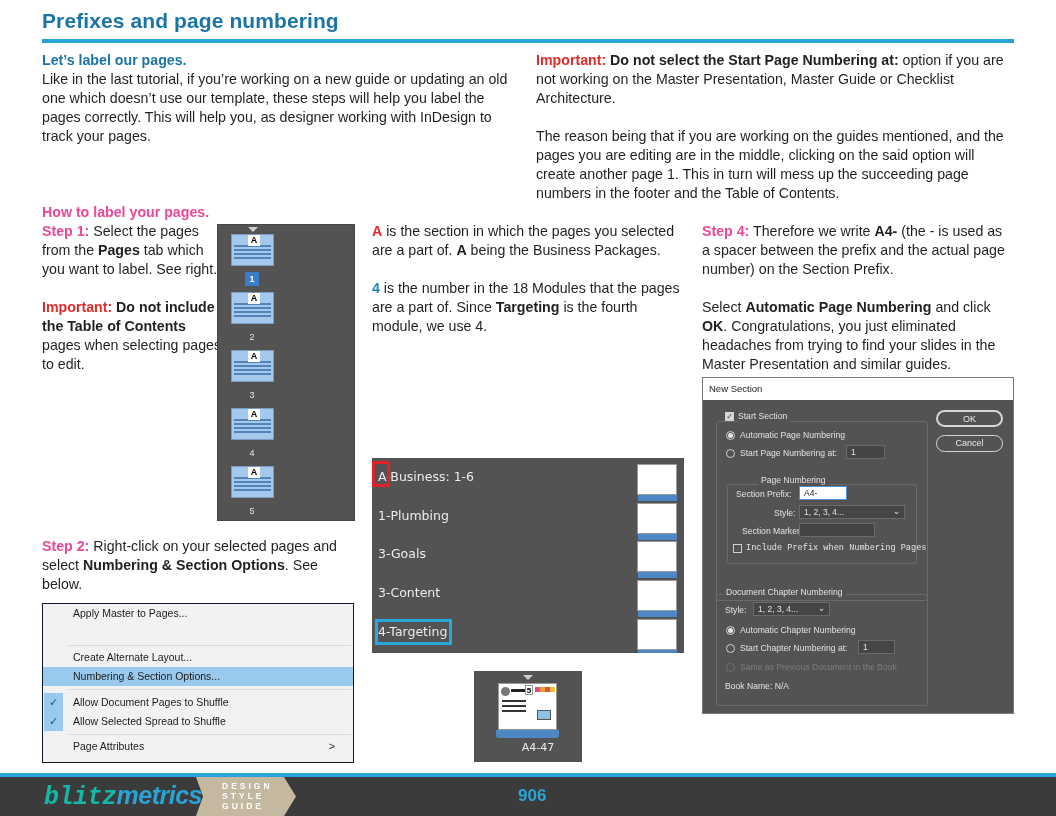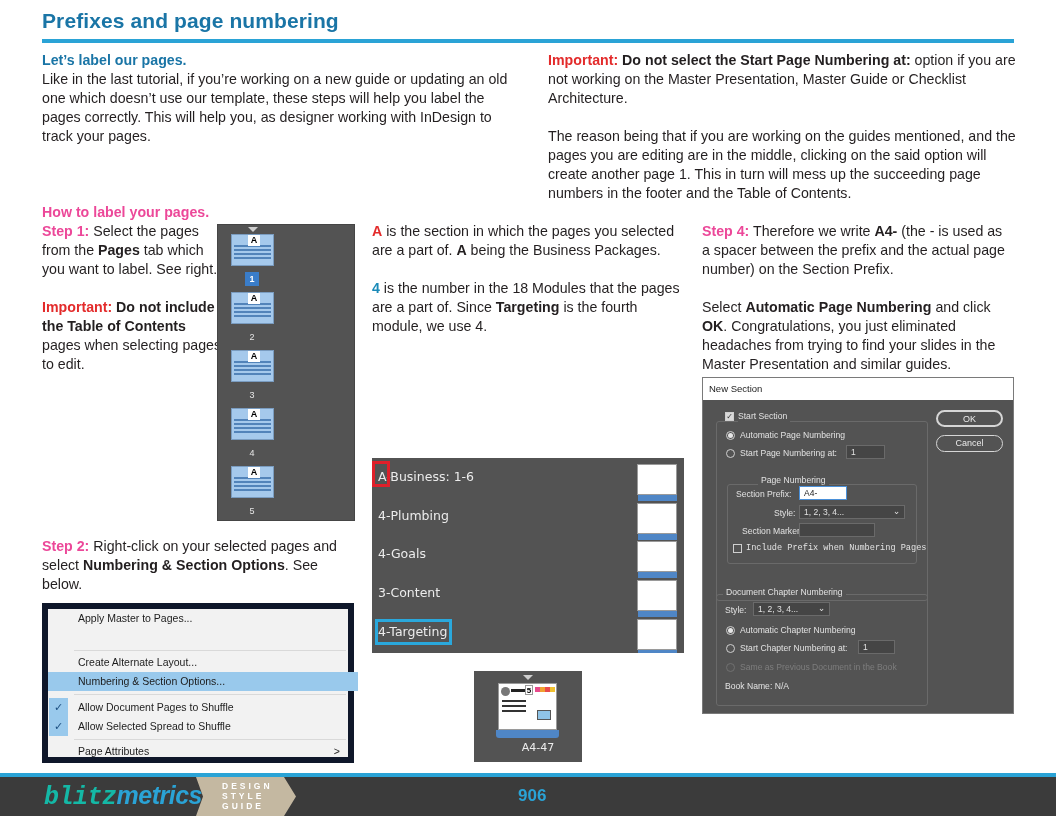--- a/index.html
+++ b/index.html
@@ -20,21 +20,21 @@
   .pages-panel { left: 217px; top: 224px; width: 138px; height: 297px; background: #535353; border: 1px solid #454545; }
   .pg-thumb { position: absolute; left: 13px; width: 43px; height: 32px; background: #a5c9ec; border: 1px solid #7a9cc0; }
   .pg-thumb .lines { position: absolute; left: 2px; right: 2px; top: 10px; height: 14px;
     background: repeating-linear-gradient(to bottom, #3d72ad 0 2px, transparent 2px 4px); opacity: .8; }
   .pg-thumb .a { position: absolute; left: 16px; top: 0; width: 12px; height: 11px; background: #fff; font-size: 9px; font-weight: bold; color: #000; text-align: center; line-height: 11px; }
   .pg-num { position: absolute; left: 27px; width: 14px; height: 14px; font-size: 9px; color: #e6e6e6; text-align: center; line-height: 14px; }
   .pg-num.sel { background: #3a7dc9; color: #fff; font-weight: bold; }
   .pg-tri { position: absolute; left: 30px; top: 2px; width: 0; height: 0; border-left: 5px solid transparent; border-right: 5px solid transparent; border-top: 5px solid #cfcfcf; }
 
   
-  .menu { left: 42px; top: 603px; width: 312px; height: 160px; background: #f2f2f2; border: 6px solid #0f172a; }
+  .menu { left: 42px; top: 603px; width: 312px; height: 160px; background: #f2f2f2; border: 1px solid #0f172a; }
   .menu-item { position: absolute; left: 0; width: 310px; height: 19px; font-size: 10.5px; line-height: 19px; color: #1c1c1c; }
   .menu-item .lbl { position: absolute; left: 30px; }
   .menu-item .sc { position: absolute; right: 18px; }
   .menu-item.hl { background: #99c9ec; }
   .menu-sep { position: absolute; left: 26px; right: 2px; height: 1px; background: #d9d9d9; }
   .chk { position: absolute; left: 1px; width: 19px; height: 19px; background: #99c9ec; color: #1c4f80; font-size: 11px; text-align: center; line-height: 19px; }
 
   
   .sections { left: 372px; top: 458px; width: 312px; height: 195px; background: #535353; }
   .sec-row { position: absolute; left: 6px; font-size: 12.5px; color: #ececec; font-family: "DejaVu Sans", sans-serif; line-height: 20px; }
@@ -80,21 +80,21 @@
 <body>
 
 <div class="abs title">Prefixes and page numbering</div>
 <div class="abs title-rule"></div>
 
 <div class="abs txt" style="left:42px; top:51px; width:470px;">
   <div class="blue-head">Let’s label our pages.</div>
   <div>Like in the last tutorial, if you’re working on a new guide or updating an old one which doesn’t use our template, these steps will help you label the pages correctly. This will help you, as designer working with InDesign to track your pages.</div>
 </div>
 
-<div class="abs txt" style="left:536px; top:51px; width:476px;margin-left:12px;">
+<div class="abs txt" style="left:536px; top:51px; width:476px;">
   <div class="para">
     <span class="red">Important:</span>
     <b>Do not select the Start Page Numbering at:</b>
     <span>option if you are not working on the Master Presentation, Master Guide or Checklist Architecture.</span>
   </div>
   <div>The reason being that if you are working on the guides mentioned, and the pages you are editing are in the middle, clicking on the said option will create another page 1. This in turn will mess up the succeeding page numbers in the footer and the Table of Contents.</div>
 </div>
 
 <div class="abs txt" style="left:42px; top:203px; width:180px;">
   <div class="green" style="white-space:nowrap;">How to label your pages.</div>
@@ -183,22 +183,22 @@
   <div>
     <span class="teal">4</span>
     <span>is the number in the 18 Modules that the pages are a part of. Since</span>
     <b>Targeting</b>
     <span>is the fourth module, we use 4.</span>
   </div>
 </div>
 
 <div class="abs sections">
   <div class="sec-row" style="top:9px;">A-Business: 1-6</div>
-  <div class="sec-row" style="top:48px;">4-Plumbing</div>
-  <div class="sec-row" style="top:86px;">4-Goals</div>
+  <div class="sec-row" style="top:48px;">1-Plumbing</div>
+  <div class="sec-row" style="top:86px;">3-Goals</div>
   <div class="sec-row" style="top:125px;">3-Content</div>
   <div class="sec-row" style="top:164px;">4-Targeting</div>
   <div class="hl-red" style="top:3px;"></div>
   <div class="hl-blue" style="top:161px;"></div>
   <div class="sec-thumb" style="top:6px;"></div>
     <div class="sec-bar" style="top:37px;"></div>
   <div class="sec-thumb" style="top:45px;"></div>
     <div class="sec-bar" style="top:76px;"></div>
   <div class="sec-thumb" style="top:83px;"></div>
     <div class="sec-bar" style="top:114px;"></div>

